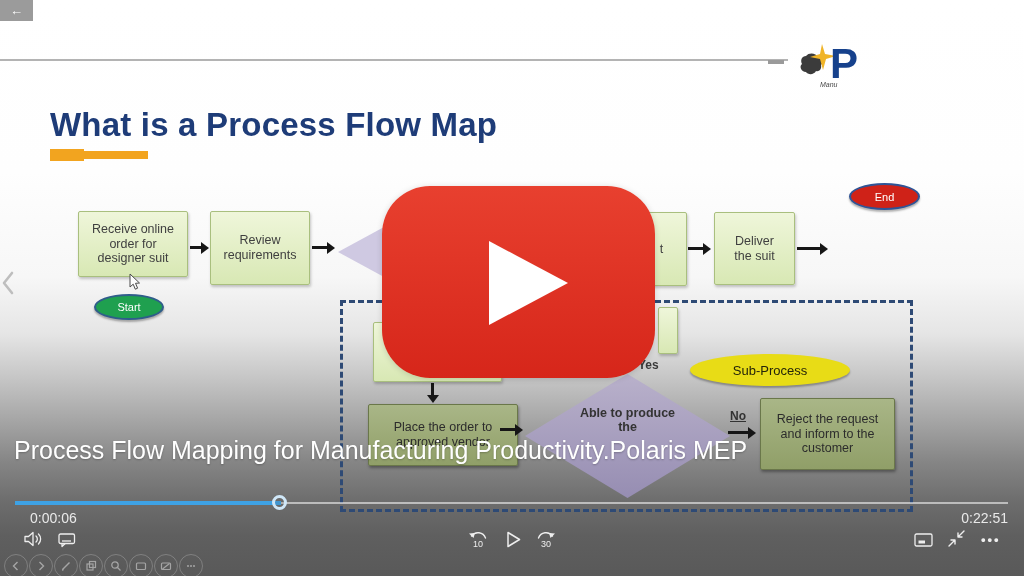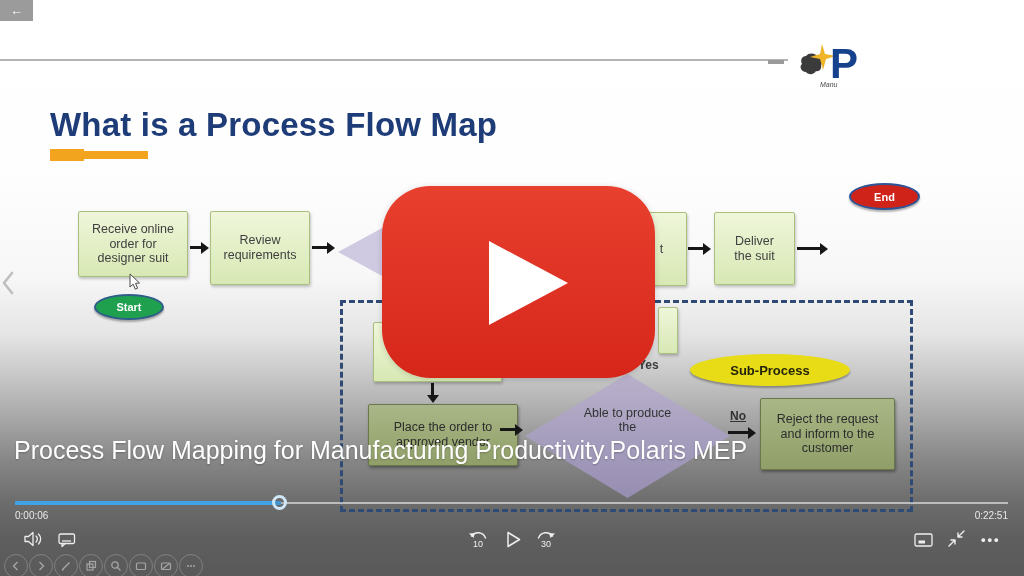--- a/index.html
+++ b/index.html
@@ -17,21 +17,21 @@
   #slide-title{left:50px;top:106px;font-size:33px;font-weight:bold;color:var(--title-navy,#1e3c78);letter-spacing:.2px;}
   #underline-a{left:50px;top:149px;width:34px;height:12px;background:var(--underline-orange,#f2a41f);}
   #underline-b{left:84px;top:151px;width:64px;height:8px;background:var(--underline-orange,#f2a41f);}
 
   .fnode{display:flex;align-items:center;justify-content:center;text-align:center;
     font-size:12.5px;line-height:1.18;color:#3f3f3f;
     background:linear-gradient(180deg,#eff6da,#d8e8b4);
     border:1px solid #a9bf7e;border-radius:2px;box-shadow:1px 2px 3px rgba(0,0,0,.22);}
   .fnode.olive{background:linear-gradient(180deg,#a9b687,#909f68);border-color:#6a774a;color:#2c2c2c;box-shadow:1px 2px 3px rgba(0,0,0,.35);}
   .oval{display:flex;align-items:center;justify-content:center;border-radius:50%;
-    font-size:11px;font-weight:bold;color:#fff;box-shadow:0 2px 2px rgba(0,0,0,.3);}
+    font-size:11px;font-weight:normal;color:#fff;box-shadow:0 2px 2px rgba(0,0,0,.3);}
   .diamond{clip-path:polygon(50% 0,100% 50%,50% 100%,0 50%);}
 
   .harrow{height:3px;background:#161616;}
   .harrow::after{content:'';position:absolute;right:-7px;top:-4.5px;width:0;height:0;
     border-left:8px solid #161616;border-top:6px solid transparent;border-bottom:6px solid transparent;}
   .varrow{width:3px;background:#161616;}
   .varrow::after{content:'';position:absolute;bottom:-7px;left:-4.5px;width:0;height:0;
     border-top:8px solid #161616;border-left:6px solid transparent;border-right:6px solid transparent;}
 
   #dashed-rect{left:340px;top:300px;width:573px;height:212px;border:3px dashed var(--dashed-blue,#2e4a75);box-sizing:border-box;}
@@ -41,21 +41,21 @@
     background:linear-gradient(180deg,#e8402f,#d6261a);z-index:5;cursor:pointer;box-shadow:0 1px 6px rgba(0,0,0,.15);}
   #yt-triangle{left:107px;top:55px;width:79px;height:84px;background:#fff;
     clip-path:polygon(0 0,100% 50%,0 100%);}
 
   
   #caption{left:14px;top:436px;font-size:25px;font-weight:400;color:#fff;z-index:6;text-shadow:0 1px 2px rgba(0,0,0,.25);}
   #seek-track{left:15px;top:502px;width:993px;height:2px;background:rgba(255,255,255,.55);z-index:7;cursor:pointer;}
   #seek-fill{left:15px;top:501px;width:var(--progress,26%);max-width:993px;height:4px;background:var(--accent,#3ea2e5);z-index:8;}
   #seek-thumb{left:272px;top:495px;width:15px;height:15px;border-radius:50%;
     border:3px solid #cfe7f8;background:rgba(90,90,90,.15);box-sizing:border-box;z-index:9;cursor:grab;}
-  .time{font-size:10px;color:#e9e9e9;z-index:8;}
+  .time{font-size:14px;color:#e9e9e9;z-index:8;margin-left:15px;}
   #time-elapsed{left:15px;top:510px;}
   #time-total{right:16px;top:510px;}
   .ctl{z-index:8;cursor:pointer;display:flex;align-items:center;justify-content:center;}
   .ctl svg{display:block;}
   #more-dots{left:981px;top:532px;color:#eee;font-size:13px;letter-spacing:2px;font-weight:bold;}
 
   
   .faint-circle{top:554px;width:22px;height:22px;border-radius:50%;border:1px solid rgba(255,255,255,.22);
     display:flex;align-items:center;justify-content:center;z-index:7;cursor:pointer;}
   .faint-circle svg{opacity:.45;}
@@ -122,21 +122,21 @@
   <div class="abs fnode" style="left:373px;top:322px;width:127px;height:58px;z-index:1;"></div>
   <div class="abs fnode" style="left:658px;top:307px;width:18px;height:45px;z-index:1;"></div>
   <div class="abs" style="left:638px;top:358px;font-size:12px;font-weight:600;color:#3a3a3a;z-index:1;">Yes</div>
   <div class="abs varrow" style="left:431px;top:383px;height:13px;"></div>
   <div class="abs fnode olive" style="left:368px;top:404px;width:150px;height:62px;padding:0 6px;box-sizing:border-box;z-index:2;">
     <span>Place the order to approved vendor</span>
   </div>
   <div class="abs harrow" style="left:500px;top:428px;width:16px;z-index:2;"></div>
   <div class="abs diamond" style="left:525px;top:374px;width:205px;height:124px;background:linear-gradient(180deg,#b9b1cb,#968db2);z-index:1;
        display:flex;justify-content:center;font-size:12.5px;color:#333;text-align:center;">
-    <span style="margin-top:32px;width:100px;">Able to produce the</span>
+    <span style="margin-top:32px;width:100px;font-weight:bold;">Able to produce the</span>
   </div>
   <div class="abs" style="left:730px;top:409px;font-size:12px;font-weight:600;color:#333;z-index:2;text-decoration:underline;">No</div>
   <div class="abs harrow" style="left:728px;top:431px;width:21px;z-index:2;"></div>
   <div class="abs fnode olive" style="left:760px;top:398px;width:135px;height:72px;padding:0 6px;box-sizing:border-box;z-index:2;">
     <span>Reject the request and inform to the customer</span>
   </div>
   <div class="abs oval" style="left:690px;top:354px;width:160px;height:32px;background:var(--subprocess-yellow,#e8dc16);color:#24240a;font-size:13px;z-index:2;">
     <span>Sub-Process</span>
   </div>
 

